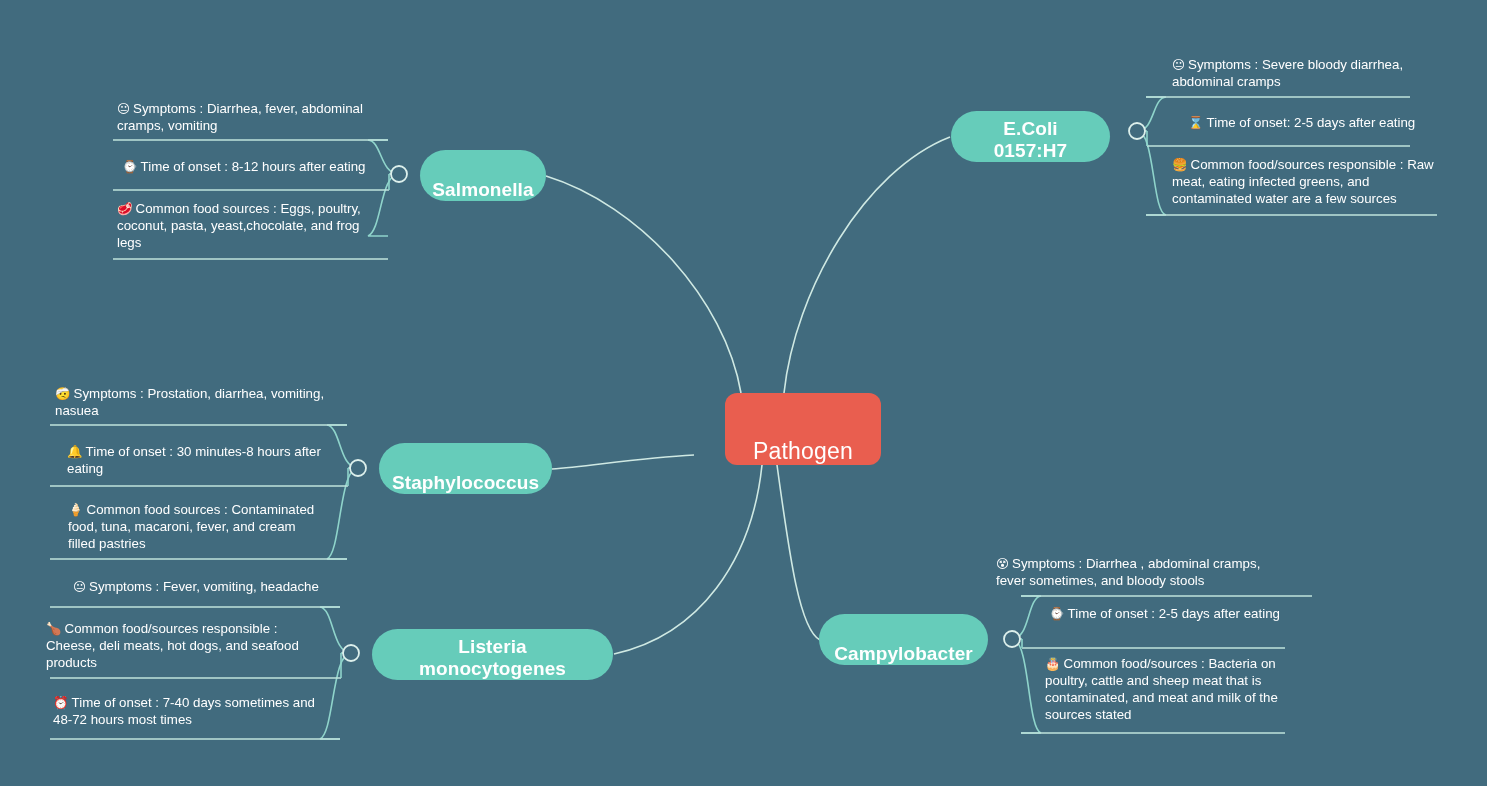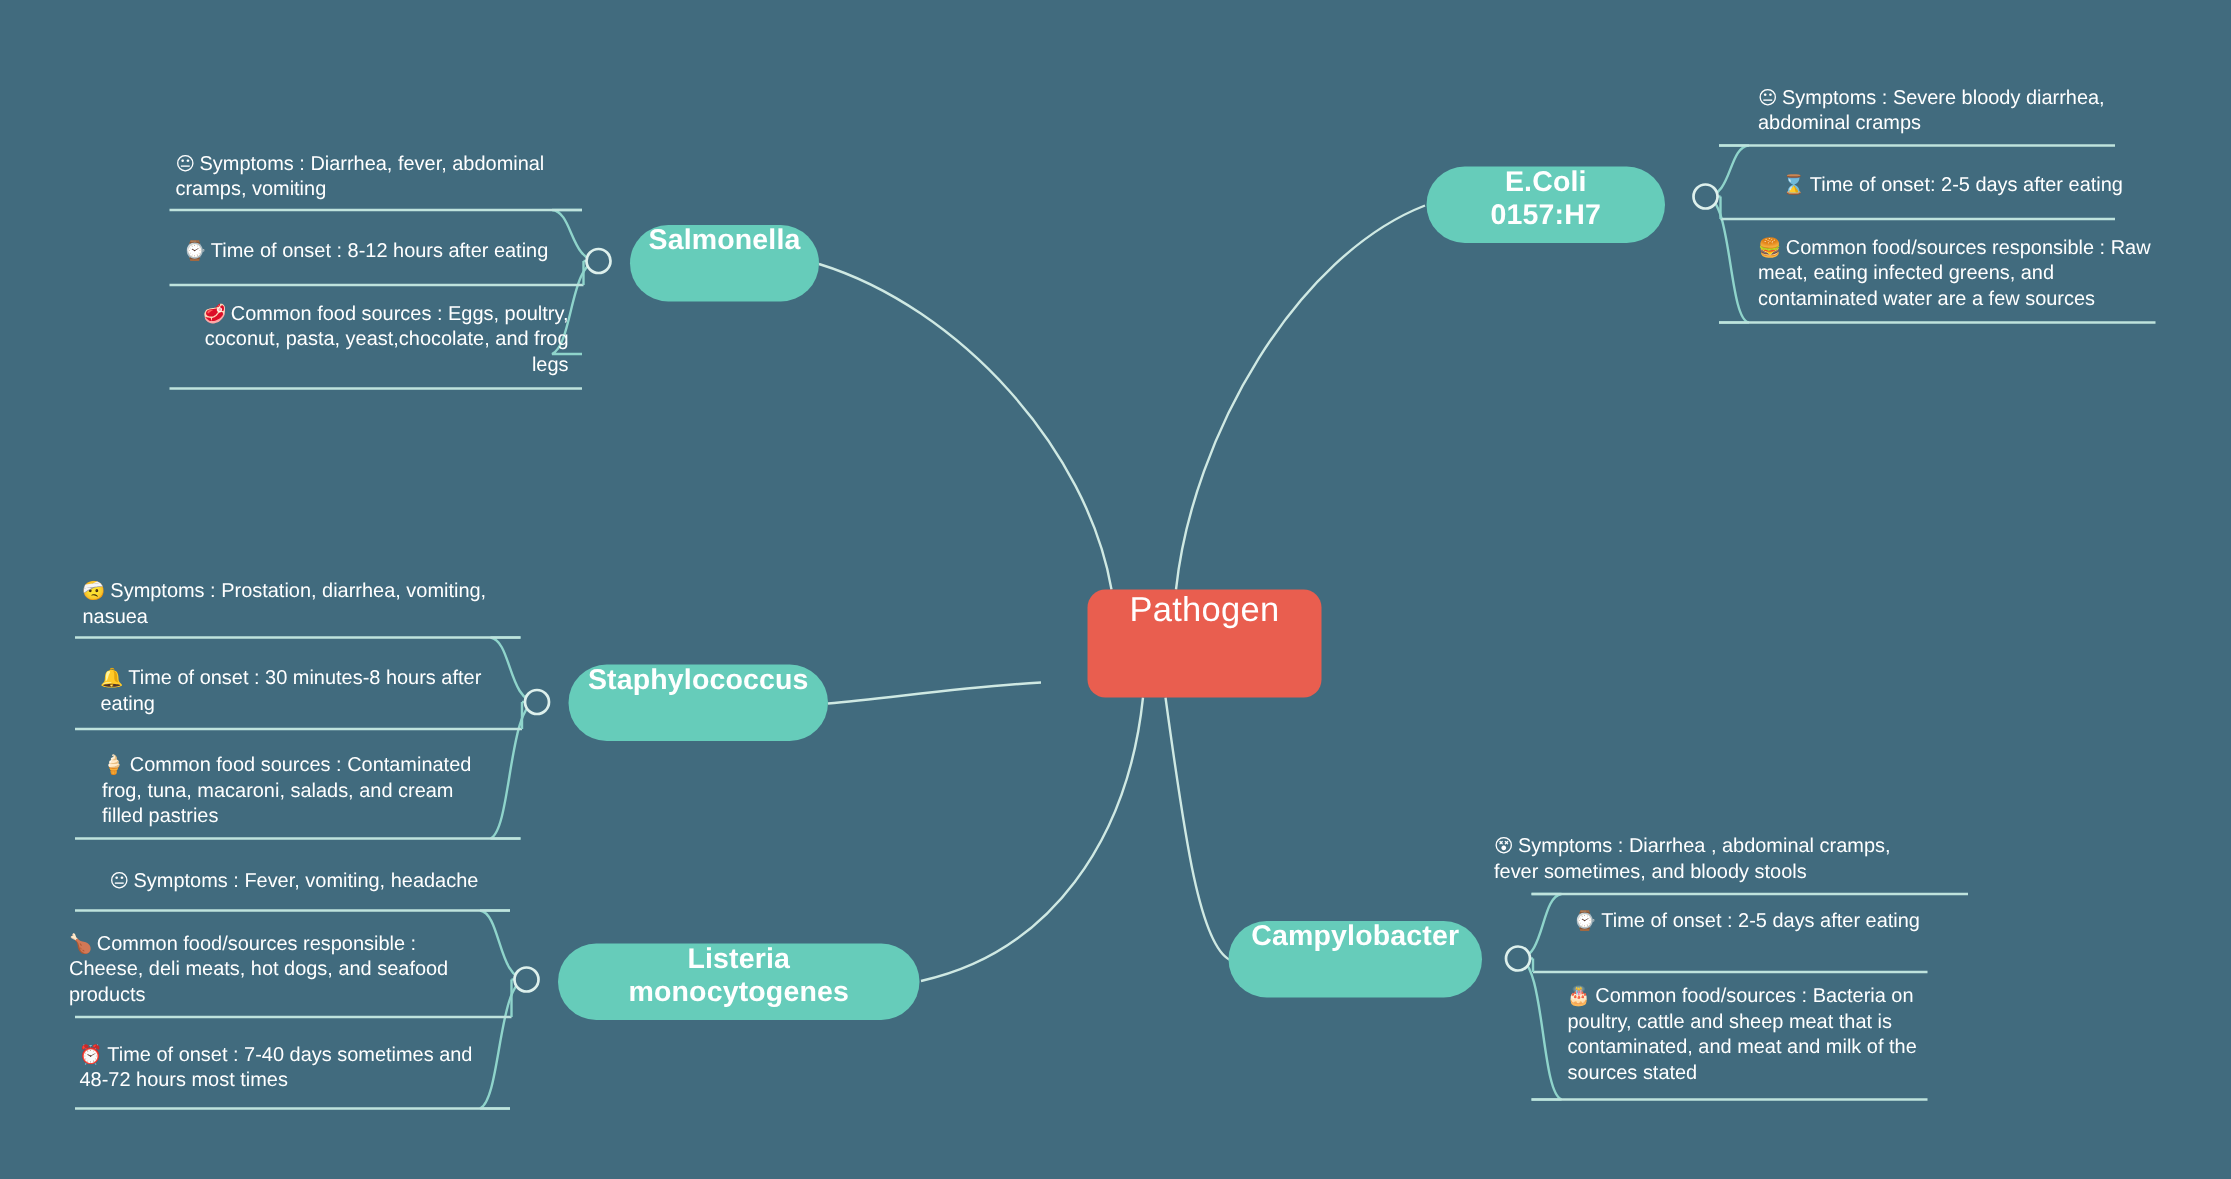--- a/index.html
+++ b/index.html
@@ -45,21 +45,21 @@
   .junction {
     fill: #416B7E;
     stroke: #DDF0EC;
     stroke-width: 1.8;
   }
 
   .node {
     position: absolute;
     box-sizing: border-box;
     display: flex;
-    align-items: flex-start;
+    align-items: flex-end;
     justify-content: center;
     text-align: center;
     color: #FFFFFF;
   }
   .node-center {
     background: #E95E4F;
     border-radius: 12px;
     font-size: 23px;
     letter-spacing: 0.2px;
   }
@@ -171,42 +171,42 @@
   <div class="node node-topic" style="left:819px; top:614px; width:169px; height:51px;">
     <span>Campylobacter</span>
   </div>
 
   <div class="leaf" style="left:117px; top:101px; width:258px;">
     <span class="emoji">😐</span><span>Symptoms : Diarrhea, fever, abdominal cramps, vomiting</span>
   </div>
   <div class="leaf" style="left:122px; top:159px; width:265px;">
     <span class="emoji">⌚</span><span>Time of onset : 8-12 hours after eating</span>
   </div>
-  <div class="leaf" style="left:117px; top:201px; width:262px;text-align:right;">
+  <div class="leaf" style="left:117px; top:201px; width:262px;">
     <span class="emoji">🥩</span><span>Common food sources : Eggs, poultry, coconut, pasta, yeast,chocolate, and frog legs</span>
   </div>
 
   <div class="leaf" style="left:1172px; top:57px; width:245px;">
     <span class="emoji">😐</span><span>Symptoms : Severe bloody diarrhea, abdominal cramps</span>
   </div>
   <div class="leaf" style="left:1188px; top:115px; width:255px;">
     <span class="emoji">⌛</span><span>Time of onset: 2-5 days after eating</span>
   </div>
   <div class="leaf" style="left:1172px; top:157px; width:268px;">
     <span class="emoji">🍔</span><span>Common food/sources responsible : Raw meat, eating infected greens, and contaminated water are a few sources</span>
   </div>
 
   <div class="leaf" style="left:55px; top:386px; width:272px;">
     <span class="emoji">🤕</span><span>Symptoms : Prostation, diarrhea, vomiting, nasuea</span>
   </div>
   <div class="leaf" style="left:67px; top:444px; width:266px;">
     <span class="emoji">🔔</span><span>Time of onset : 30 minutes-8 hours after eating</span>
   </div>
   <div class="leaf" style="left:68px; top:502px; width:258px;">
-    <span class="emoji">🍦</span><span>Common food sources : Contaminated frog, tuna, macaroni, salads, and cream filled pastries</span>
+    <span class="emoji">🍦</span><span>Common food sources : Contaminated food, tuna, macaroni, fever, and cream filled pastries</span>
   </div>
 
   <div class="leaf" style="left:73px; top:579px; width:265px;">
     <span class="emoji">😐</span><span>Symptoms : Fever, vomiting, headache</span>
   </div>
   <div class="leaf" style="left:46px; top:621px; width:271px;">
     <span class="emoji">🍗</span><span>Common food/sources responsible : Cheese, deli meats, hot dogs, and seafood products</span>
   </div>
   <div class="leaf" style="left:53px; top:695px; width:276px;">
     <span class="emoji">⏰</span><span>Time of onset : 7-40 days sometimes and 48-72 hours most times</span>

